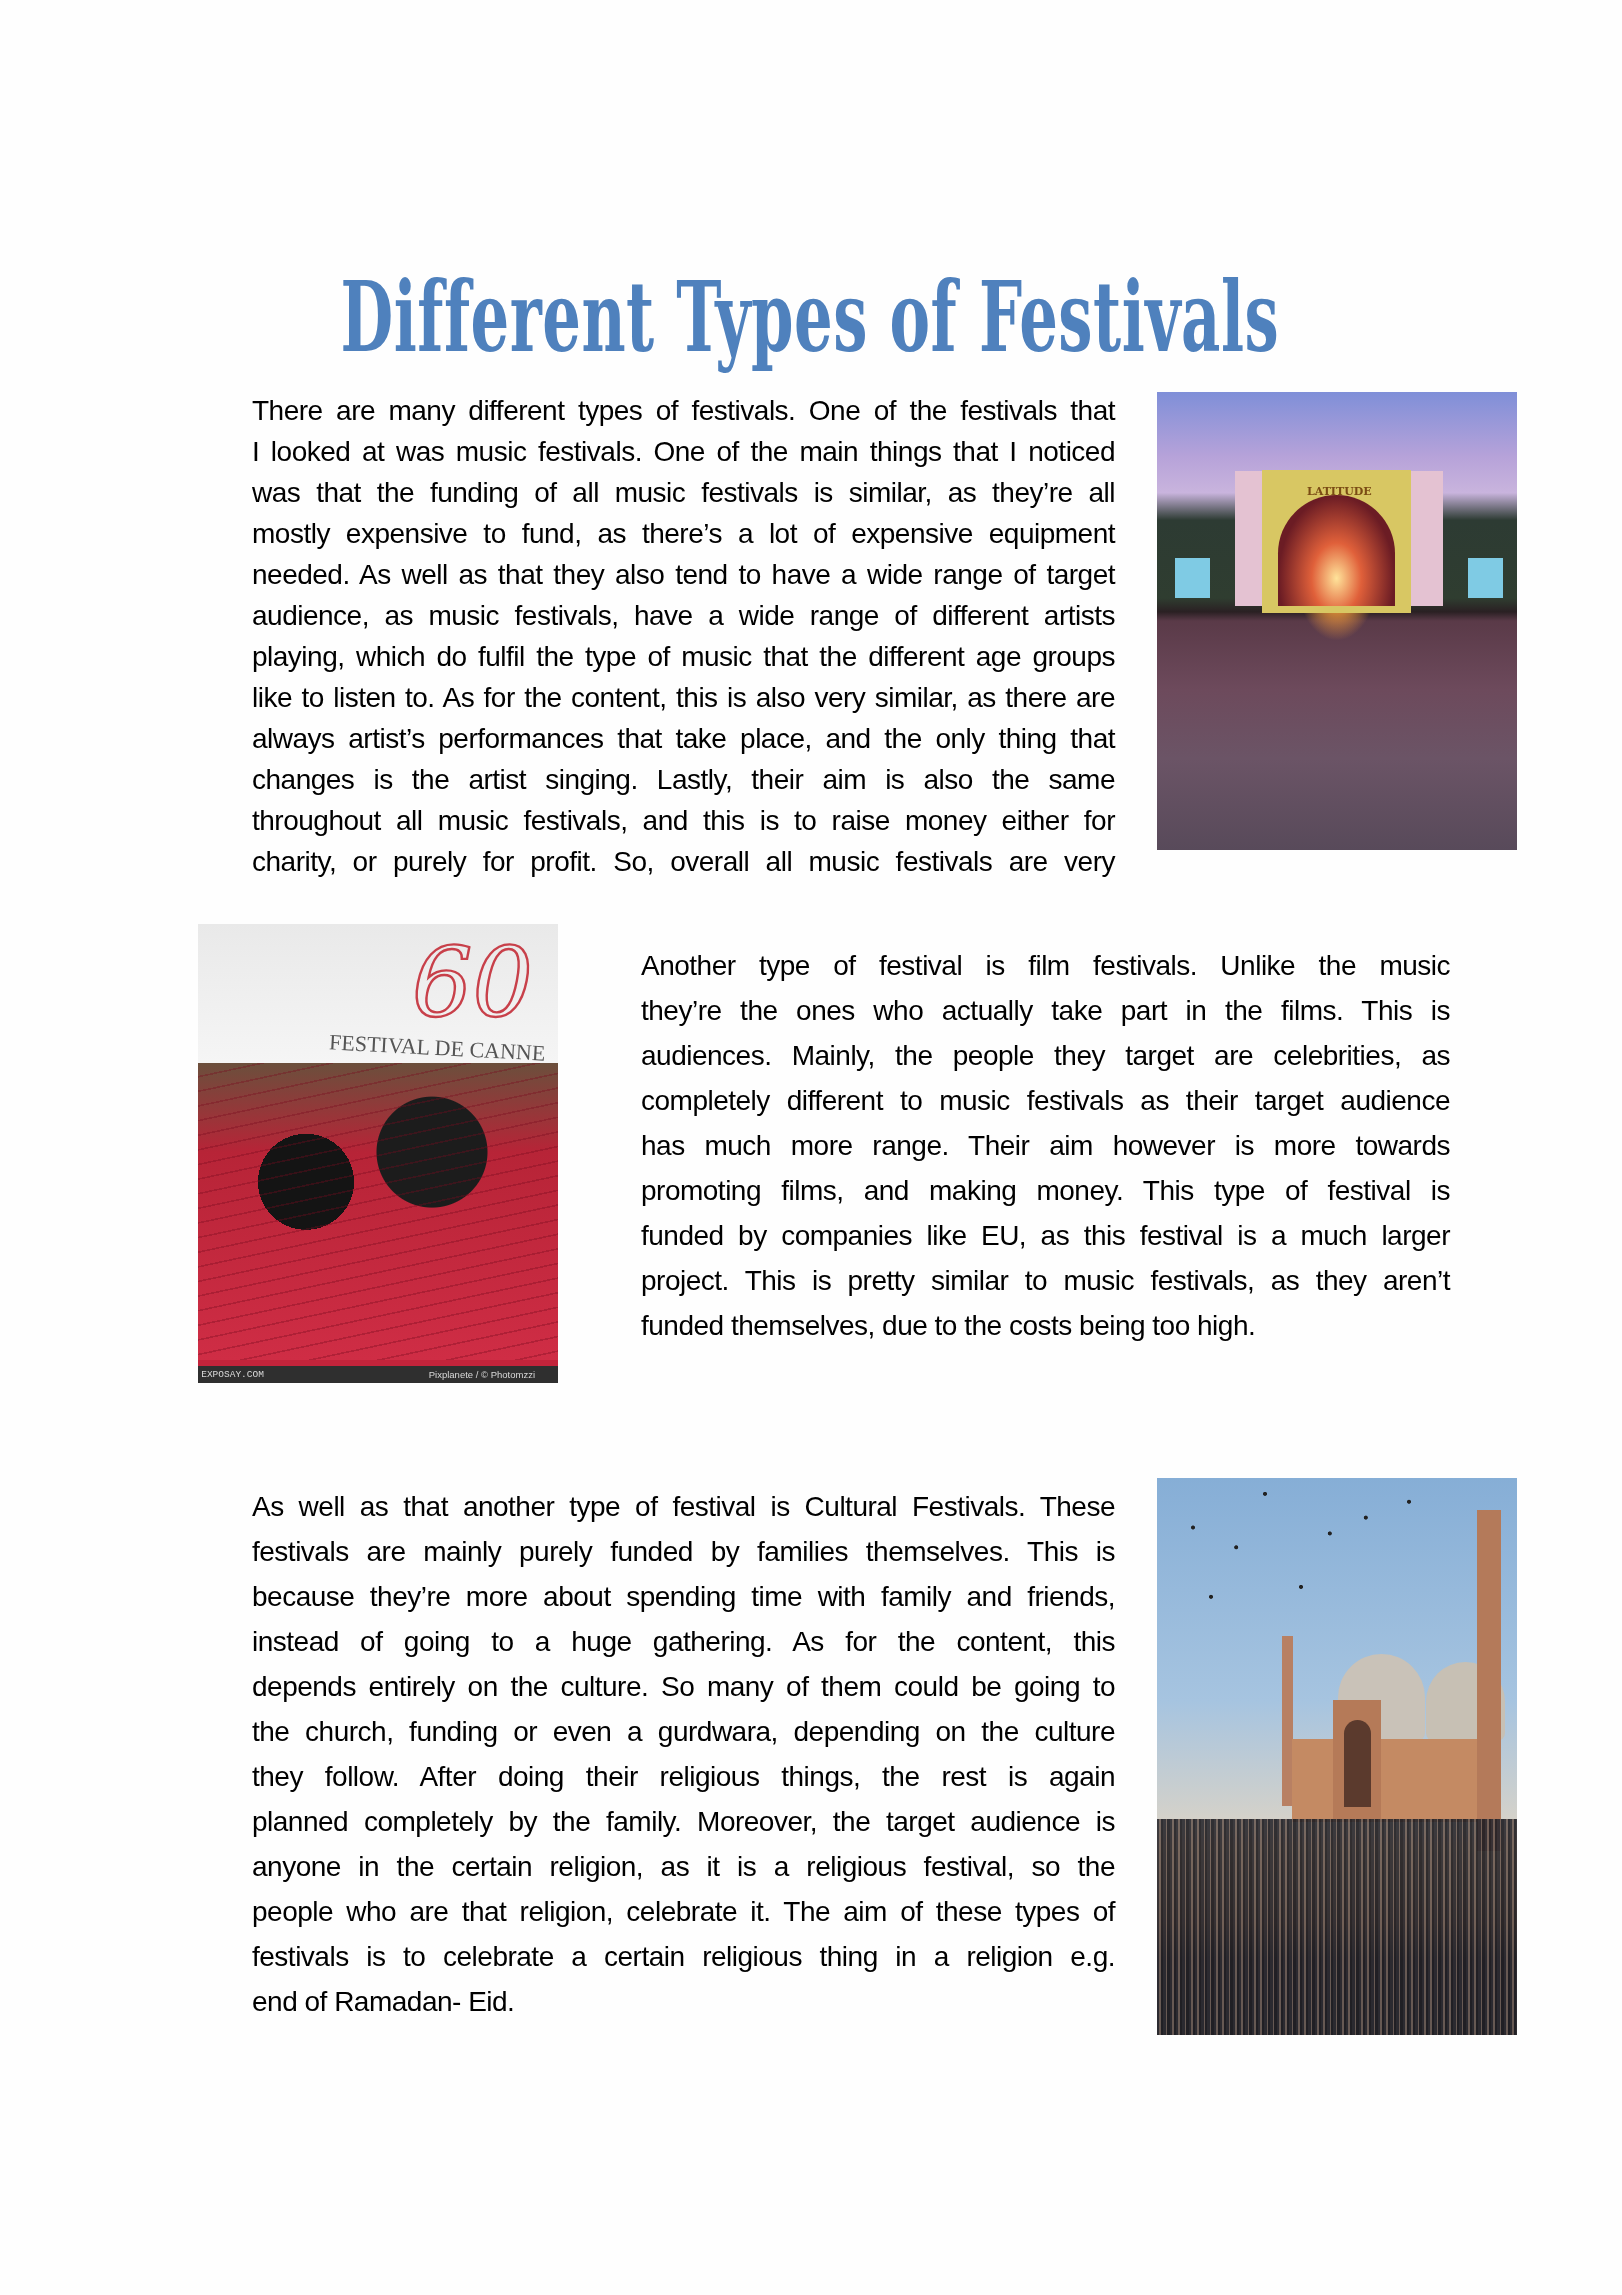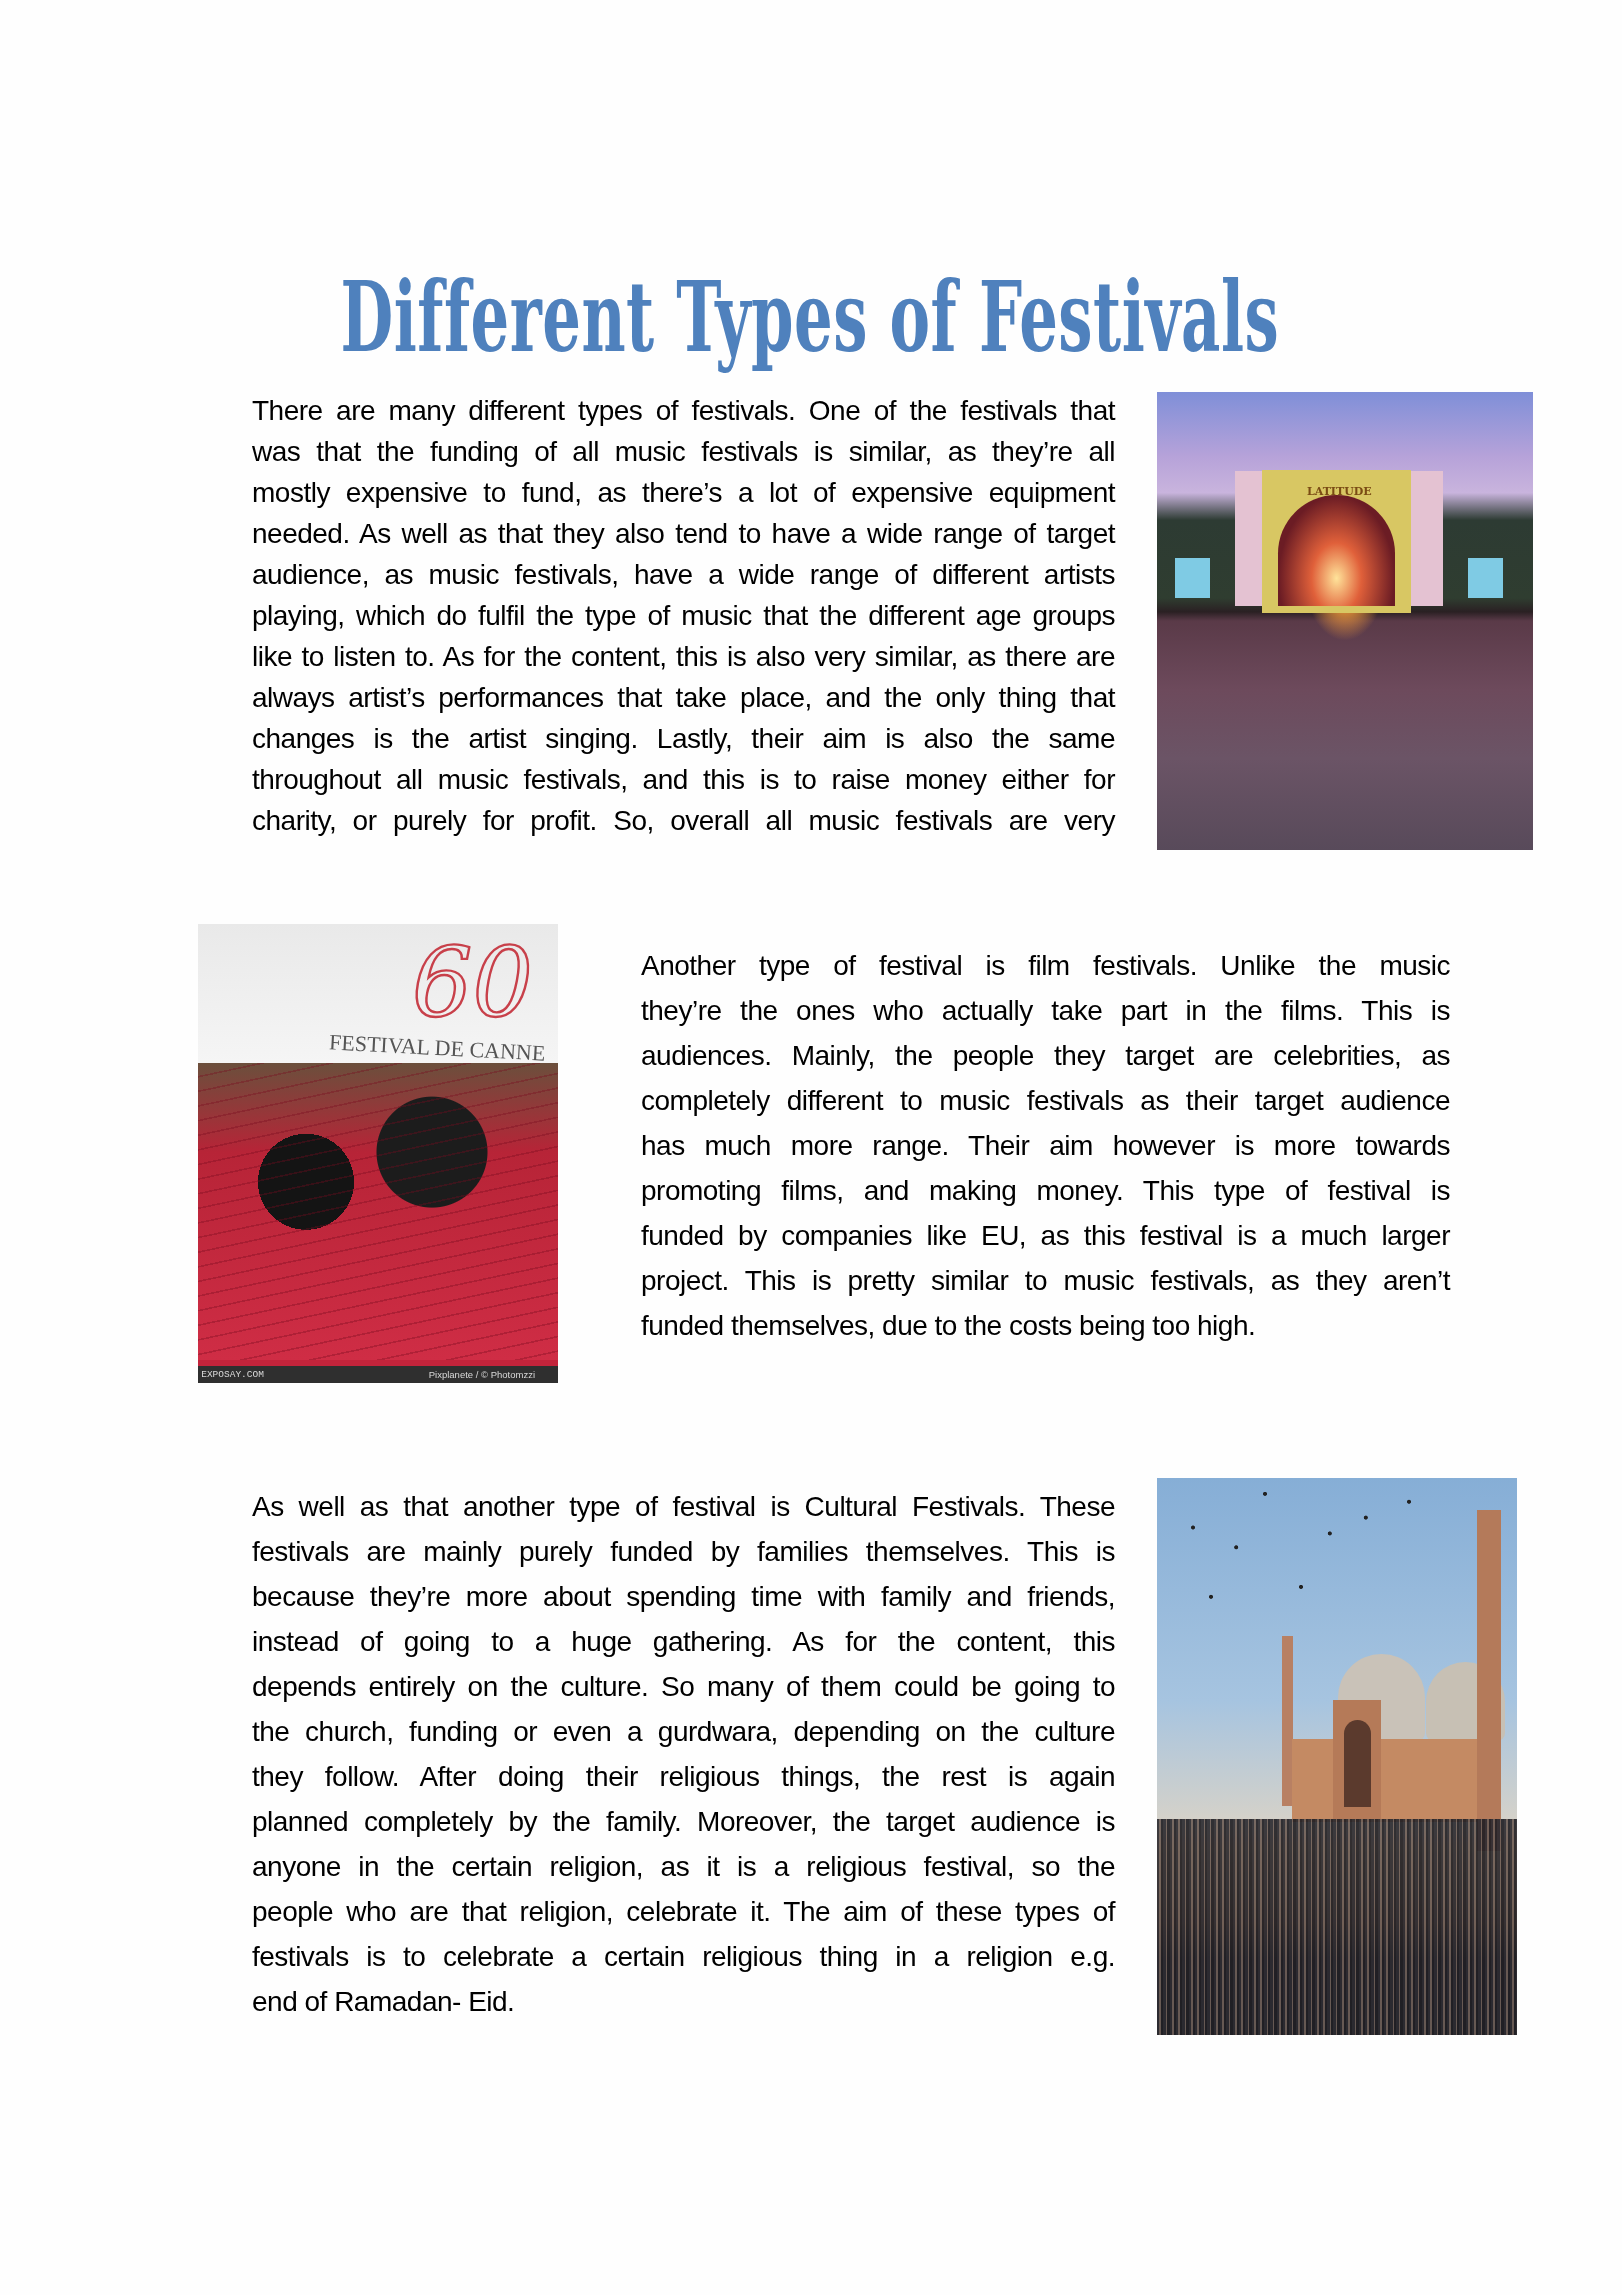--- a/index.html
+++ b/index.html
@@ -21,21 +21,20 @@
   .para .line { display:block; height:var(--lh); line-height:var(--lh); white-space:nowrap; text-align:justify; text-align-last:justify;margin-left:34px; }
   .para .line.last { text-align-last:left; }
   .p1 { left:218px; top:390px; width:897px; --lh:41px; }
   .p2 { left:607px; top:943px; width:843px; --lh:45px; }
   .p3 { left:218px; top:1484px; width:897px; --lh:45px; }
   .photo { position:absolute; overflow:hidden; }
   .img-music { left:1157px; top:392px; width:360px; height:458px;
     background:
       radial-gradient(ellipse 55px 87px at 50% 40%, #ffe7a8 0%, #f39a3a 35%, rgba(200,60,30,0) 75%),
       linear-gradient(180deg, #7f8fd8 0%, #b6a2d9 14%, #c9b4dd 22%, #2d3b33 28%, #2f3d30 45%, #2a2023 48%, #5a3a48 50%, #6d4a5c 65%, #6b5466 80%, #584a5a 100%);
-    padding-left: 16px;
   }
   .img-music .stage { position:absolute; left:105px; top:78px; width:149px; height:143px; background:#d8c763; }
   .img-music .arch { position:absolute; left:121px; top:103px; width:117px; height:111px; border-radius:59px 59px 0 0; background:radial-gradient(ellipse at 50% 75%, #ffe39a 0%, #e0603a 30%, #6b1c24 70%); }
   .img-music .wing-l { position:absolute; left:78px; top:79px; width:38px; height:135px; background:#e4c2d2; }
   .img-music .wing-r { position:absolute; left:248px; top:79px; width:38px; height:135px; background:#e4c2d2; }
   .img-music .screen-l { position:absolute; left:18px; top:166px; width:35px; height:40px; background:#7fcbe4; }
   .img-music .screen-r { position:absolute; left:311px; top:166px; width:35px; height:40px; background:#7fcbe4; }
   .img-music .logo { position:absolute; left:150px; top:93px; width:59px; text-align:center; font-size:11px; font-weight:bold; color:#7a4b14; font-family:"DejaVu Serif", serif; }
   .img-cannes { left:198px; top:924px; width:360px; height:459px; background:#c3243b; }
   .img-cannes .banner { position:absolute; left:0; top:0; width:360px; height:139px; background:linear-gradient(180deg,#e9e9e9,#f5f5f5); }
@@ -76,20 +75,21 @@
   }
 </style>
 </head>
 <body>
 
 <div>
   <h1 class="title">Different Types of Festivals</h1>
 
   <div class="para p1">
     <span class="line">There are many different types of festivals. One of the festivals that</span>
+    <span class="line">I looked at was music festivals. One of the main things that I noticed</span>
     <span class="line">was that the funding of all music festivals is similar, as they’re all</span>
     <span class="line">mostly expensive to fund, as there’s a lot of expensive equipment</span>
     <span class="line">needed. As well as that they also tend to have a wide range of target</span>
     <span class="line">audience, as music festivals, have a wide range of different artists</span>
     <span class="line">playing, which do fulfil the type of music that the different age groups</span>
     <span class="line">like to listen to. As for the content, this is also very similar, as there are</span>
     <span class="line">always artist’s performances that take place, and the only thing that</span>
     <span class="line">changes is the artist singing. Lastly, their aim is also the same</span>
     <span class="line">throughout all music festivals, and this is to raise money either for</span>
     <span class="line">charity, or purely for profit. So, overall all music festivals are very</span>

